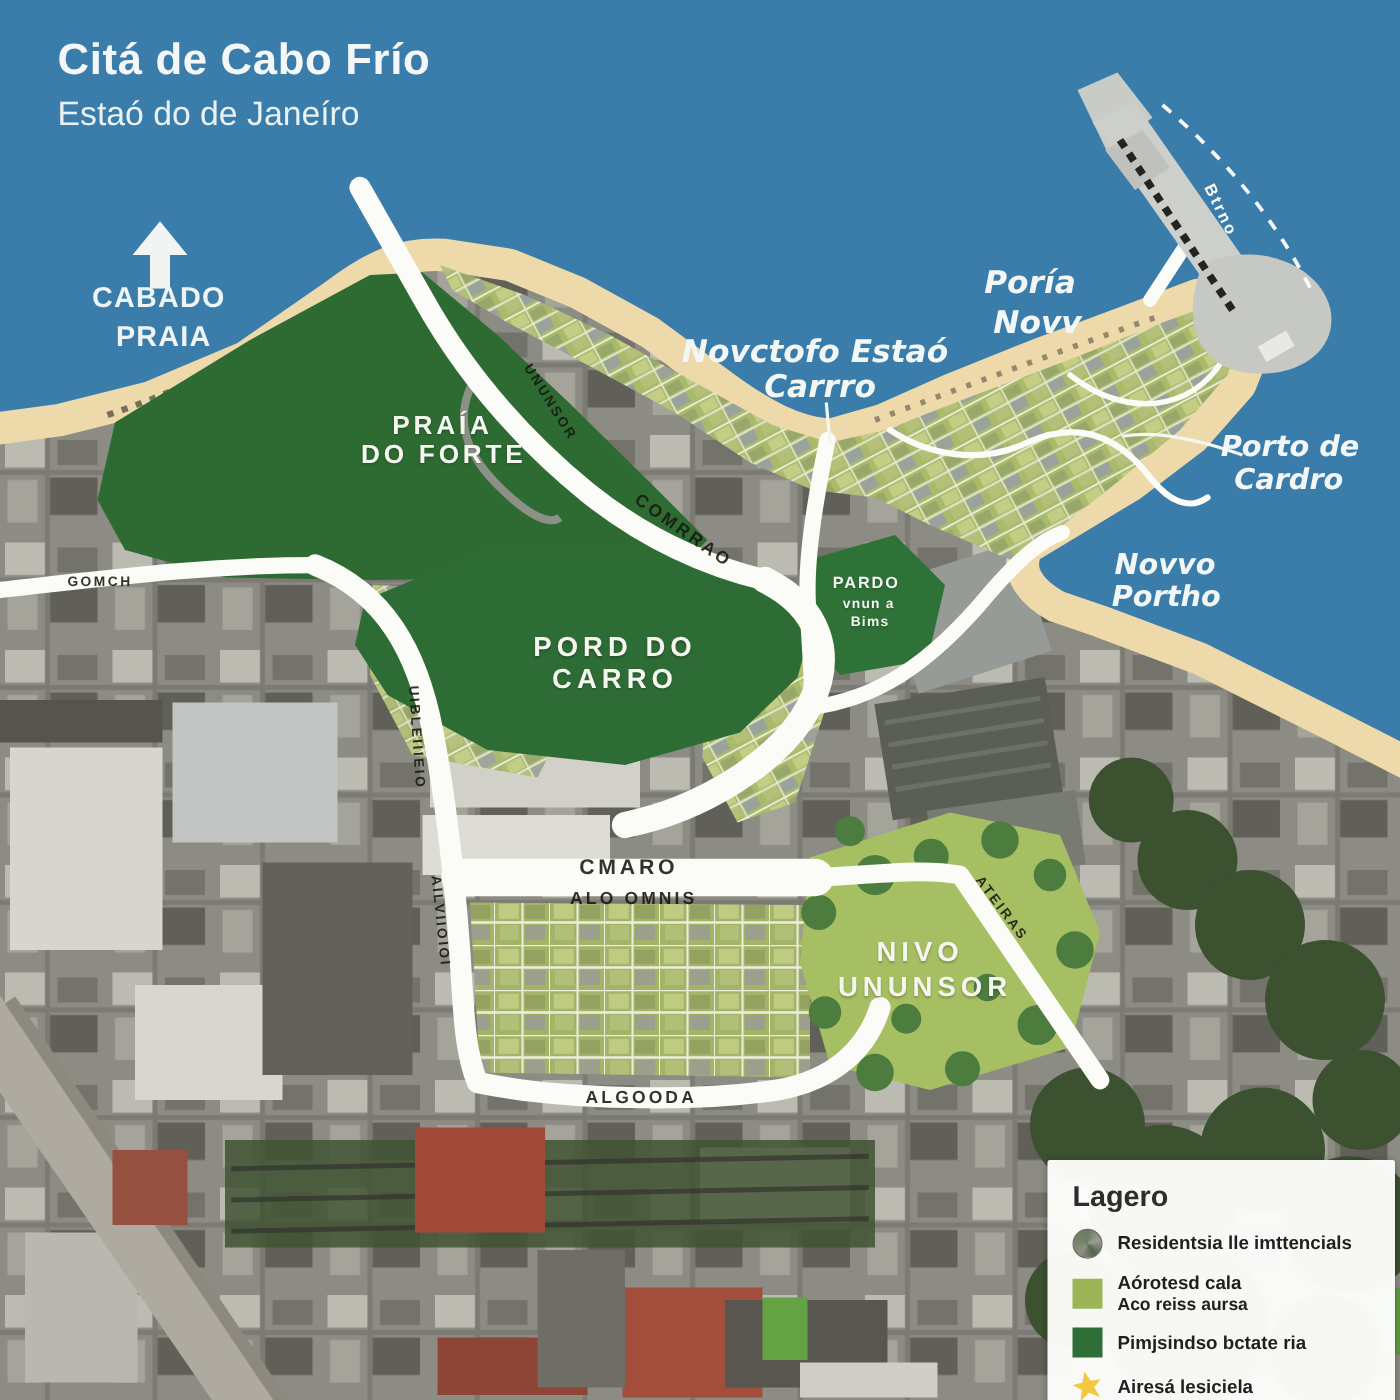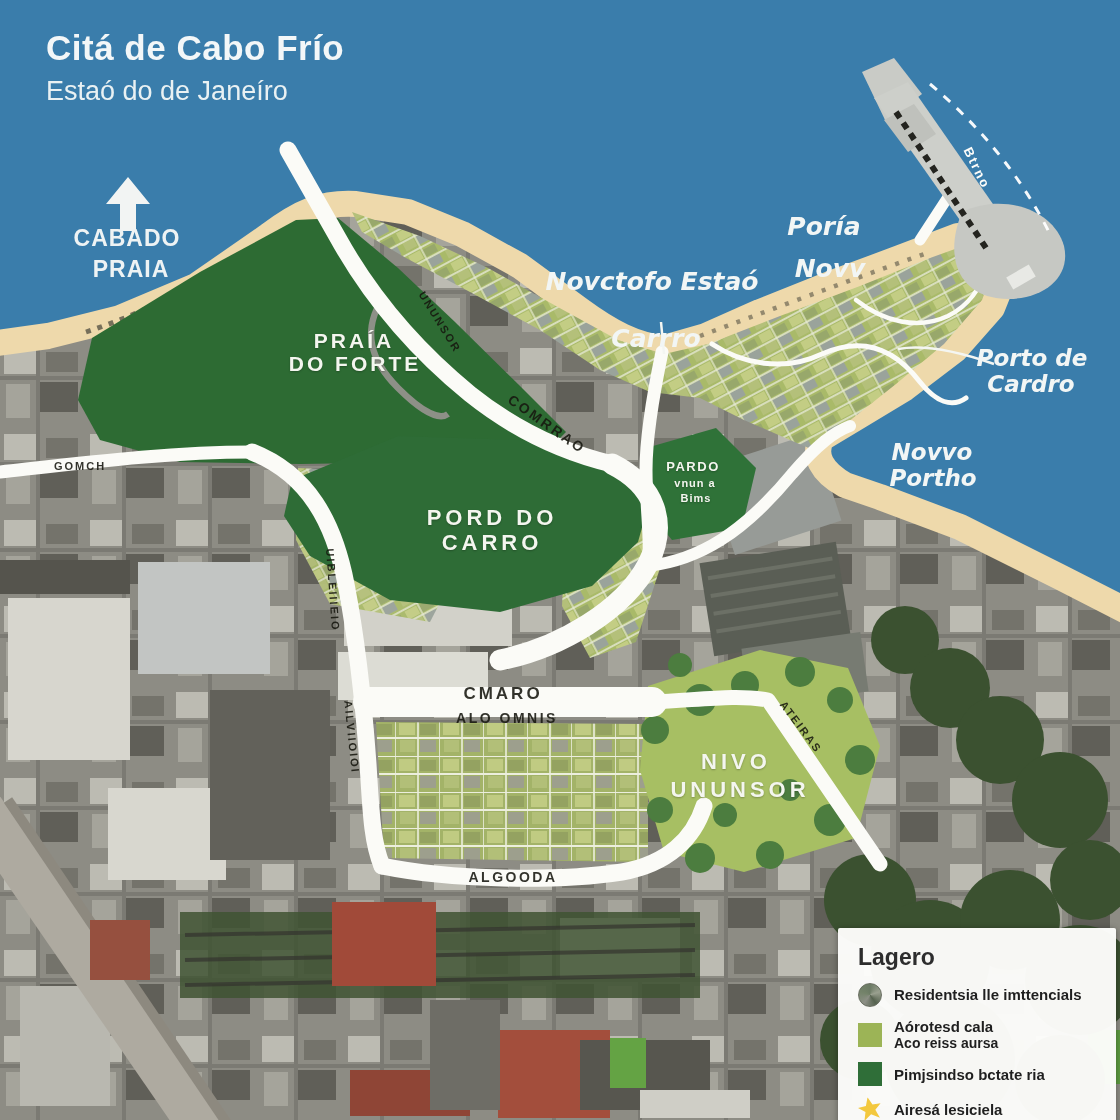--- a/index.html
+++ b/index.html
@@ -196,23 +196,23 @@
 <div class="lbl map-title" style="left:46px;top:28px;">Citá de Cabo Frío</div>
 <div class="lbl map-subtitle" style="left:46px;top:76px;">Estaó do de Janeíro</div>
 
 <svg class="lbl" style="left:128px;top:204px;width:46px;height:54px;" viewBox="0 0 46 54">
   <path d="M23,0 L45,27 L31,27 L31,54 L15,54 L15,27 L1,27 Z" fill="#f2f4f3"></path>
 </svg>
 <div class="lbl compass-word" style="left:127px;top:238px;">CABADO</div>
 <div class="lbl compass-word" style="left:131px;top:269px;">PRAIA</div>
 
 <div class="lbl hand" style="left:652px;top:281px;">Novctofo Estaó</div>
-<div class="lbl hand" style="left:656px;top:309px;margin-top:29px;">Carrro</div>
+<div class="lbl hand" style="left:656px;top:309px;">Carrro</div>
 <div class="lbl hand" style="left:824px;top:226px;">Poría</div>
-<div class="lbl hand" style="left:830px;top:268px;">Novv</div>
+<div class="lbl hand" style="left:830px;top:258px;">Novv</div>
 <div class="lbl hand hand-sm" style="left:1032px;top:358px;">Porto de</div>
 <div class="lbl hand hand-sm" style="left:1031px;top:384px;">Cardro</div>
 <div class="lbl hand hand-sm" style="left:932px;top:452px;">Novvo</div>
 <div class="lbl hand hand-sm" style="left:933px;top:478px;">Portho</div>
 <div class="lbl btrno" style="left:977px;top:168px;transform:translate(-50%,-50%) rotate(64deg);">Btrno</div>
 
 <div class="lbl area area-lg" style="left:354px;top:341px;">PRAÍA</div>
 <div class="lbl area area-lg" style="left:355px;top:364px;">DO FORTE</div>
 <div class="lbl area area-xl" style="left:492px;top:518px;">PORD DO</div>
 <div class="lbl area area-xl" style="left:492px;top:543px;">CARRO</div>

